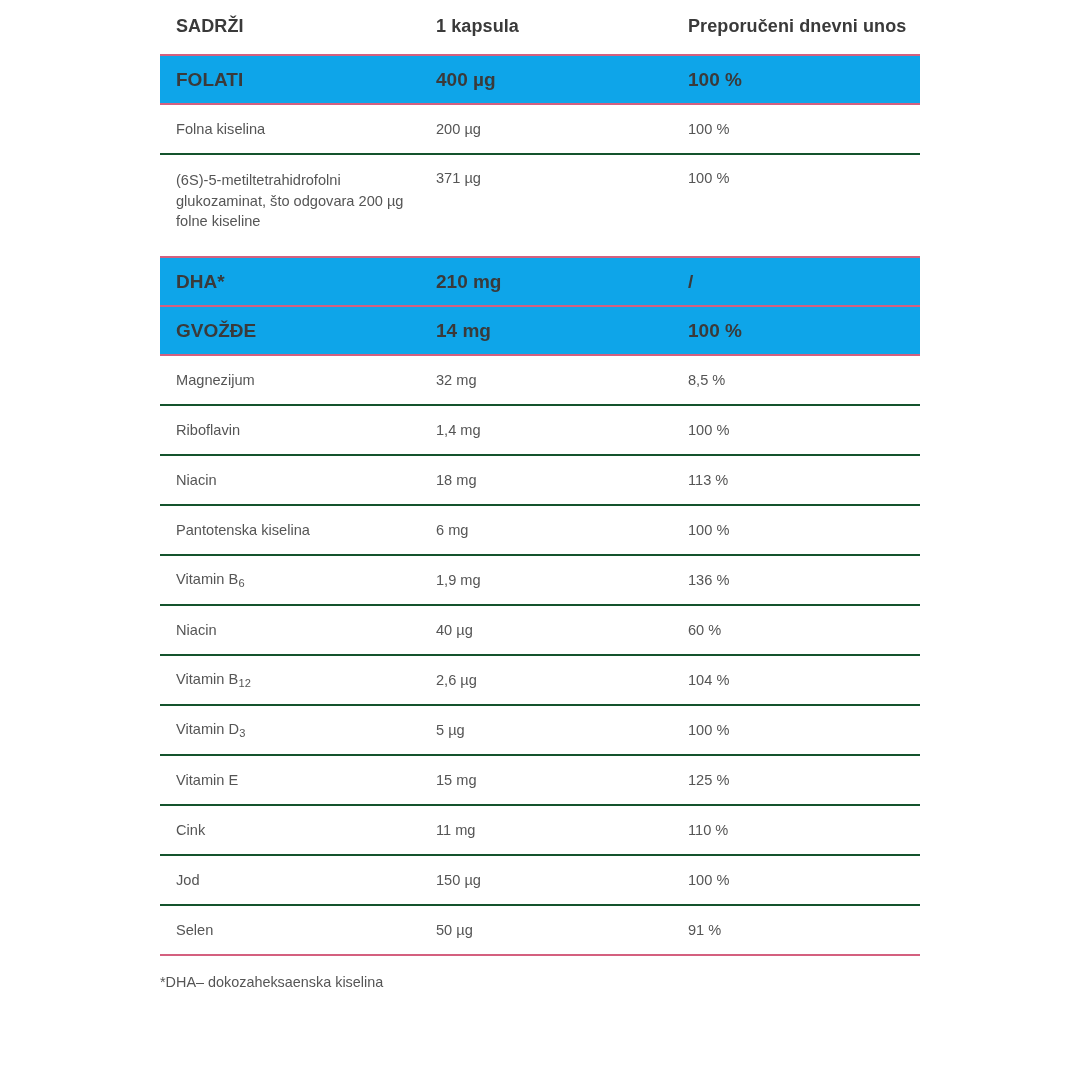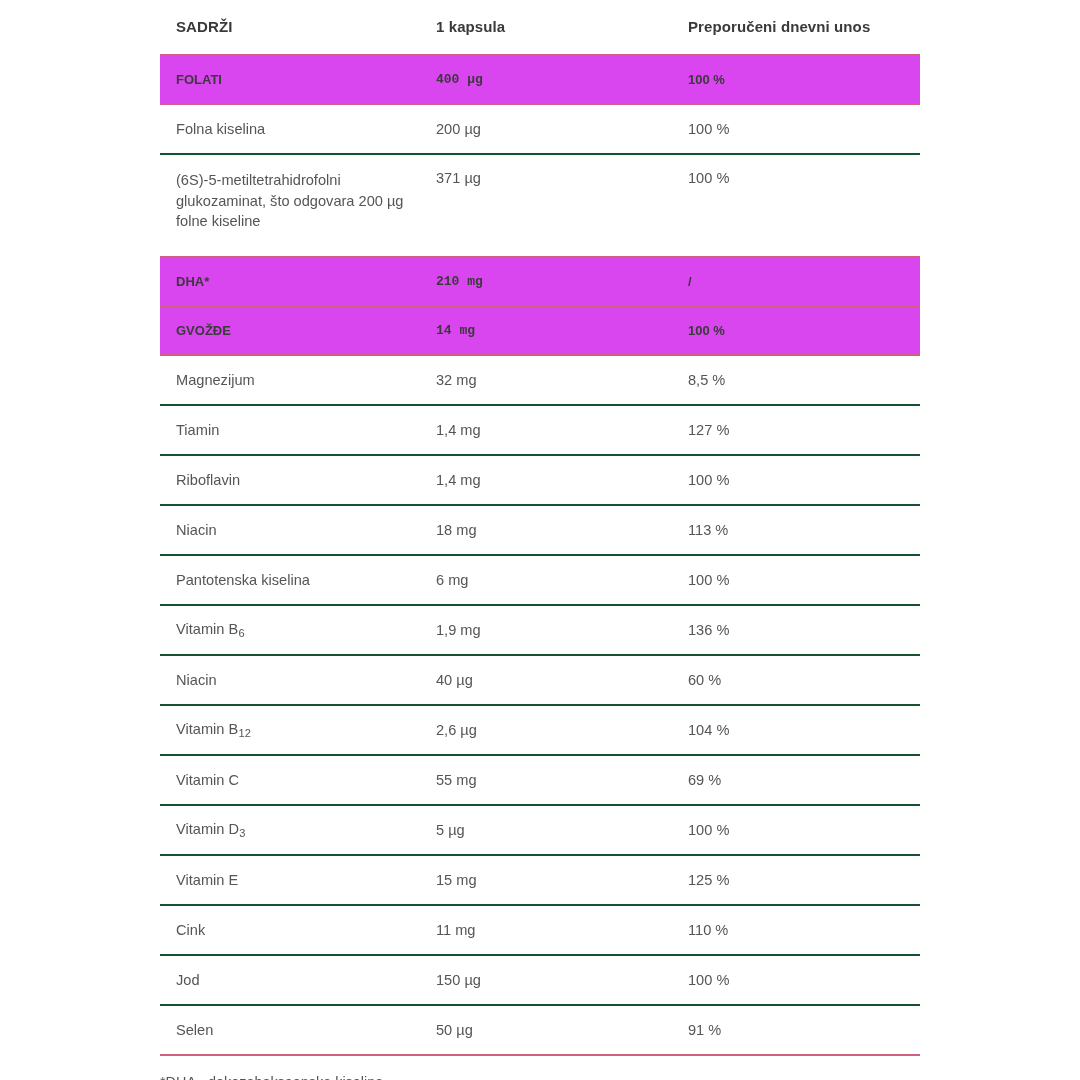--- a/index.html
+++ b/index.html
@@ -37,21 +37,21 @@
     padding: 0;
     margin: 0;
     vertical-align: middle;
     text-align: left;
     font-weight: normal;
   }
 
   
   tr.head-row th {
     height: 52px;
-    font-size: 15px;
+    font-size: 18px;
     font-weight: bold;
     color: #3a3a3a;
     letter-spacing: 0.1px;
     padding-bottom: 2px;
   }
   tr.head-row th.cell-name { padding-left: 16px; }
   tr.head-row th.cell-dose { padding-left: 8px; }
   tr.head-row th.cell-rdi  { padding-left: 4px; }
 
   
@@ -71,29 +71,29 @@
     vertical-align: top;
     padding-top: 15px;
   }
   tr.data-row.tall > td.cell-name {
     line-height: 1.42;
   }
 
   
   tr.hl-row > td {
     height: 47px;
-    font-size: 13px;
+    font-size: 19px;
     font-weight: bold;
     color: #3a3a3a;
-    background: #d946ef;
+    background: #0ea5e9;
     border-top: 2px solid #d4607f;
     border-bottom: 2px solid #d4607f;
   }
   tr.hl-row > td.cell-name { padding-left: 16px; }
-  tr.hl-row > td.cell-dose { padding-left: 8px; font-family: Liberation Mono, monospace; }
+  tr.hl-row > td.cell-dose { padding-left: 8px; }
   tr.hl-row > td.cell-rdi  { padding-left: 4px; }
 
   
   tr.hl-row.stacked > td { border-top: none; }
 
   
   tr.data-row.after-hl > td { border-top: none; }
 
   
   tr.table-foot-rule > td {
@@ -167,25 +167,20 @@
           <td class="cell-name">GVOŽĐE</td>
           <td class="cell-dose">14 mg</td>
           <td class="cell-rdi">100 %</td>
         </tr>
         <tr class="data-row after-hl">
           <td class="cell-name">Magnezijum</td>
           <td class="cell-dose">32 mg</td>
           <td class="cell-rdi">8,5 %</td>
         </tr>
         <tr class="data-row">
-          <td class="cell-name">Tiamin</td>
-          <td class="cell-dose">1,4 mg</td>
-          <td class="cell-rdi">127 %</td>
-        </tr>
-        <tr class="data-row">
           <td class="cell-name">Riboflavin</td>
           <td class="cell-dose">1,4 mg</td>
           <td class="cell-rdi">100 %</td>
         </tr>
         <tr class="data-row">
           <td class="cell-name">Niacin</td>
           <td class="cell-dose">18 mg</td>
           <td class="cell-rdi">113 %</td>
         </tr>
         <tr class="data-row">
@@ -200,25 +195,20 @@
         </tr>
         <tr class="data-row">
           <td class="cell-name">Niacin</td>
           <td class="cell-dose">40 µg</td>
           <td class="cell-rdi">60 %</td>
         </tr>
         <tr class="data-row">
           <td class="cell-name">Vitamin B<span class="sub">12</span></td>
           <td class="cell-dose">2,6 µg</td>
           <td class="cell-rdi nudge">104 %</td>
-        </tr>
-        <tr class="data-row">
-          <td class="cell-name">Vitamin C</td>
-          <td class="cell-dose">55 mg</td>
-          <td class="cell-rdi">69 %</td>
         </tr>
         <tr class="data-row">
           <td class="cell-name">Vitamin D<span class="sub">3</span></td>
           <td class="cell-dose">5 µg</td>
           <td class="cell-rdi">100 %</td>
         </tr>
         <tr class="data-row">
           <td class="cell-name">Vitamin E</td>
           <td class="cell-dose">15 mg</td>
           <td class="cell-rdi">125 %</td>

